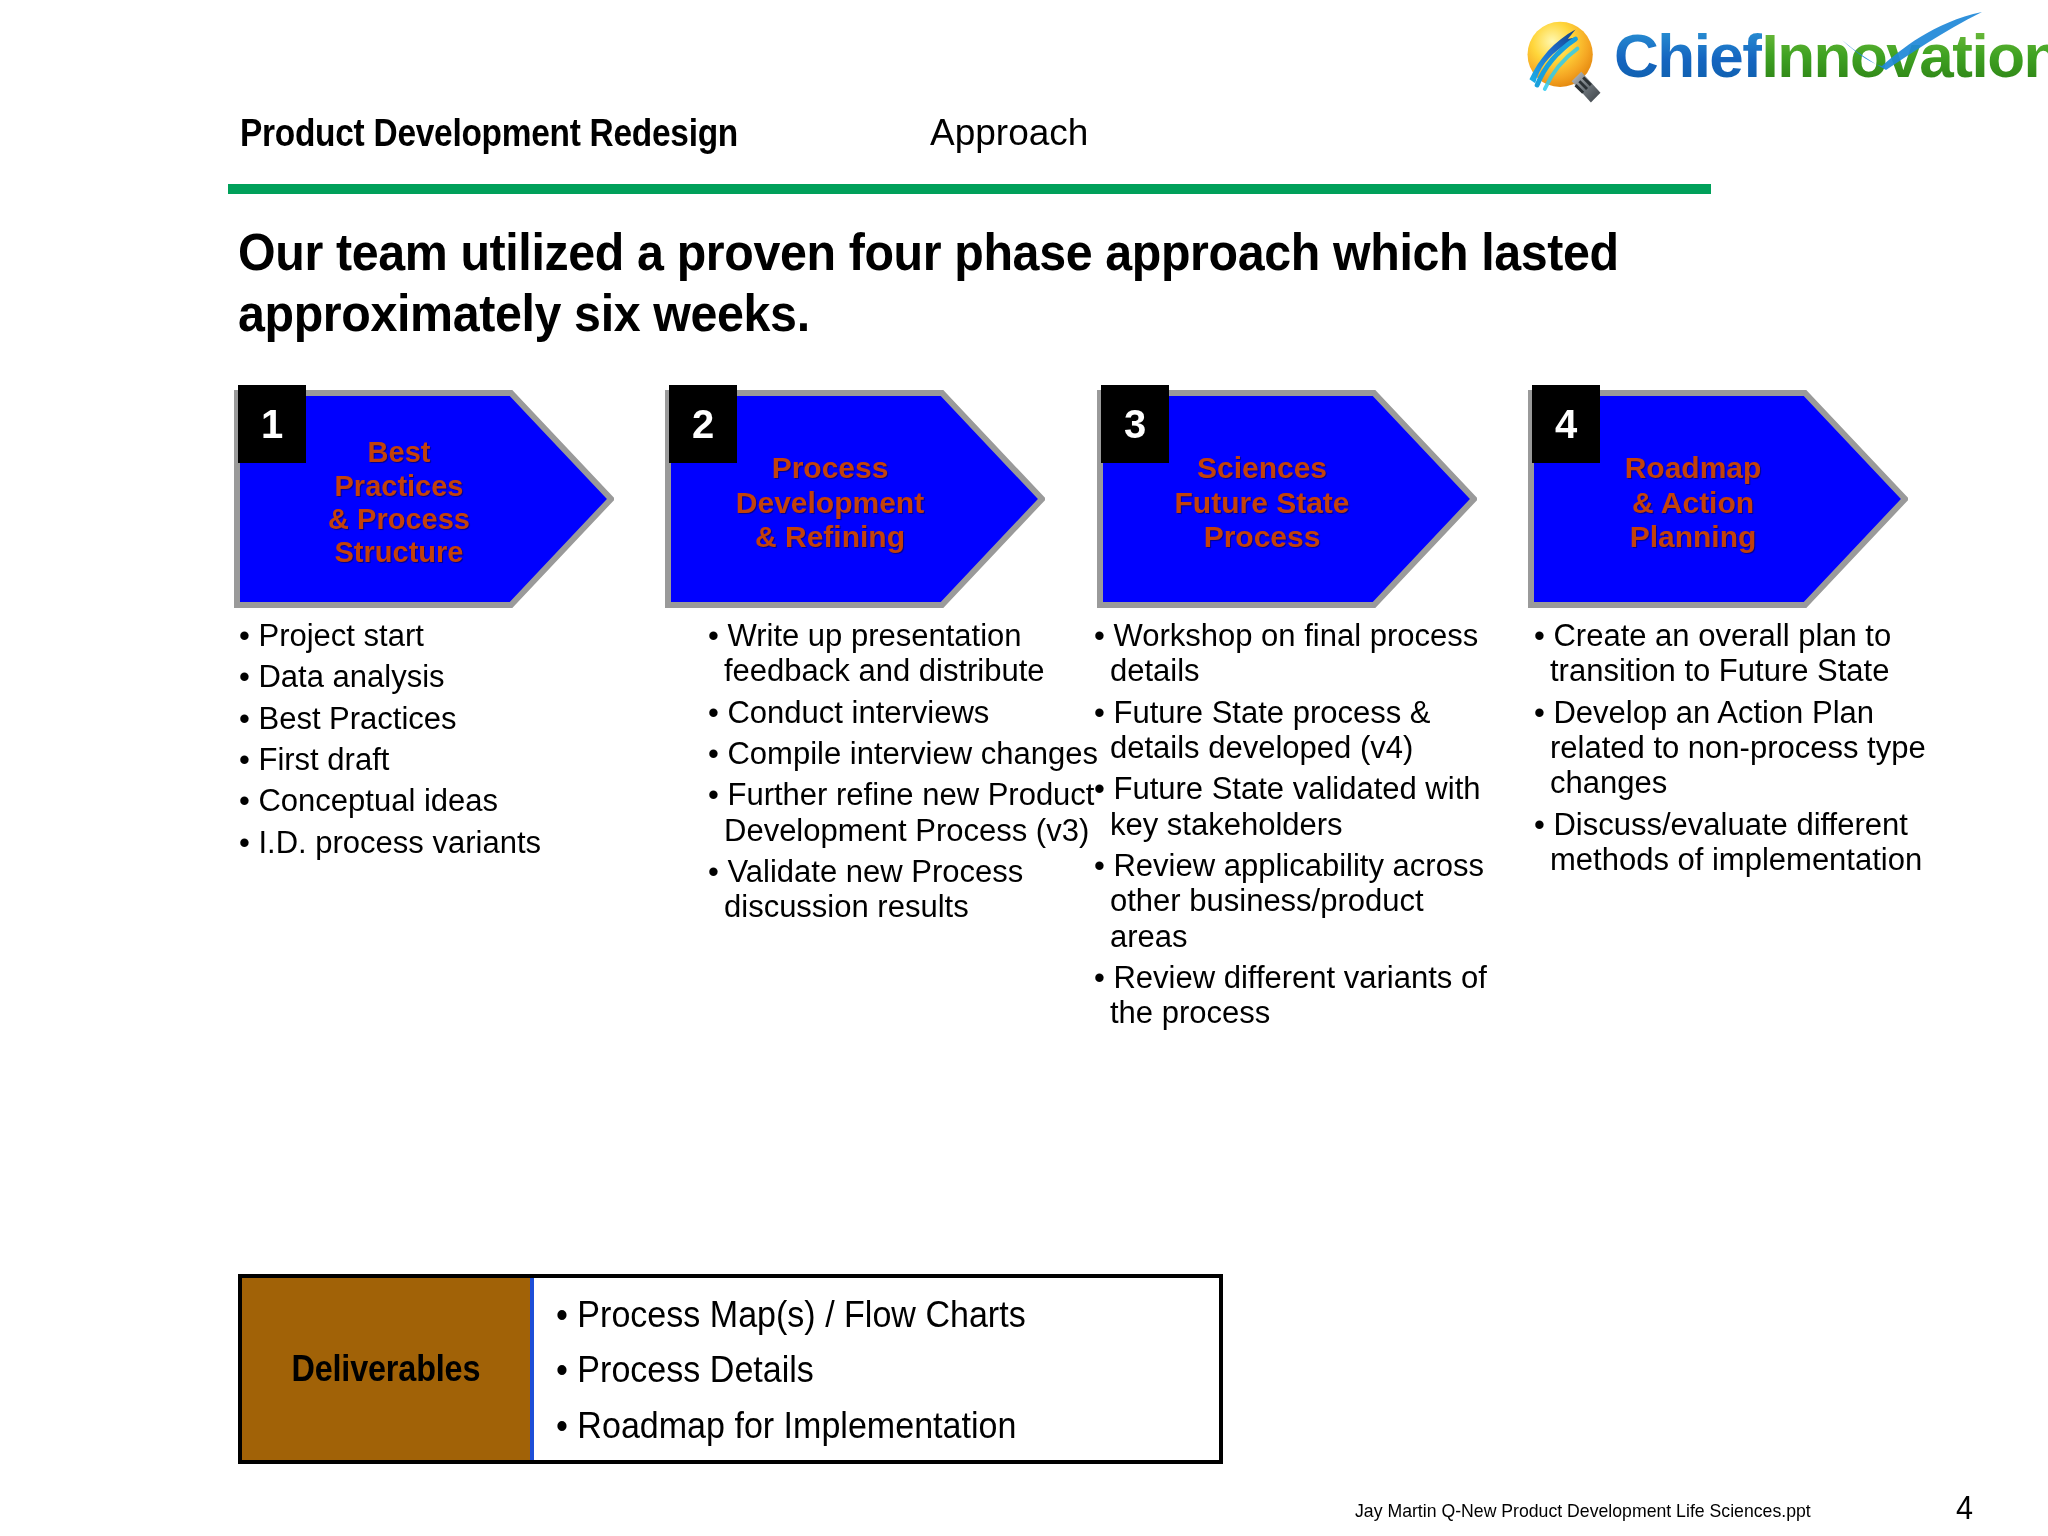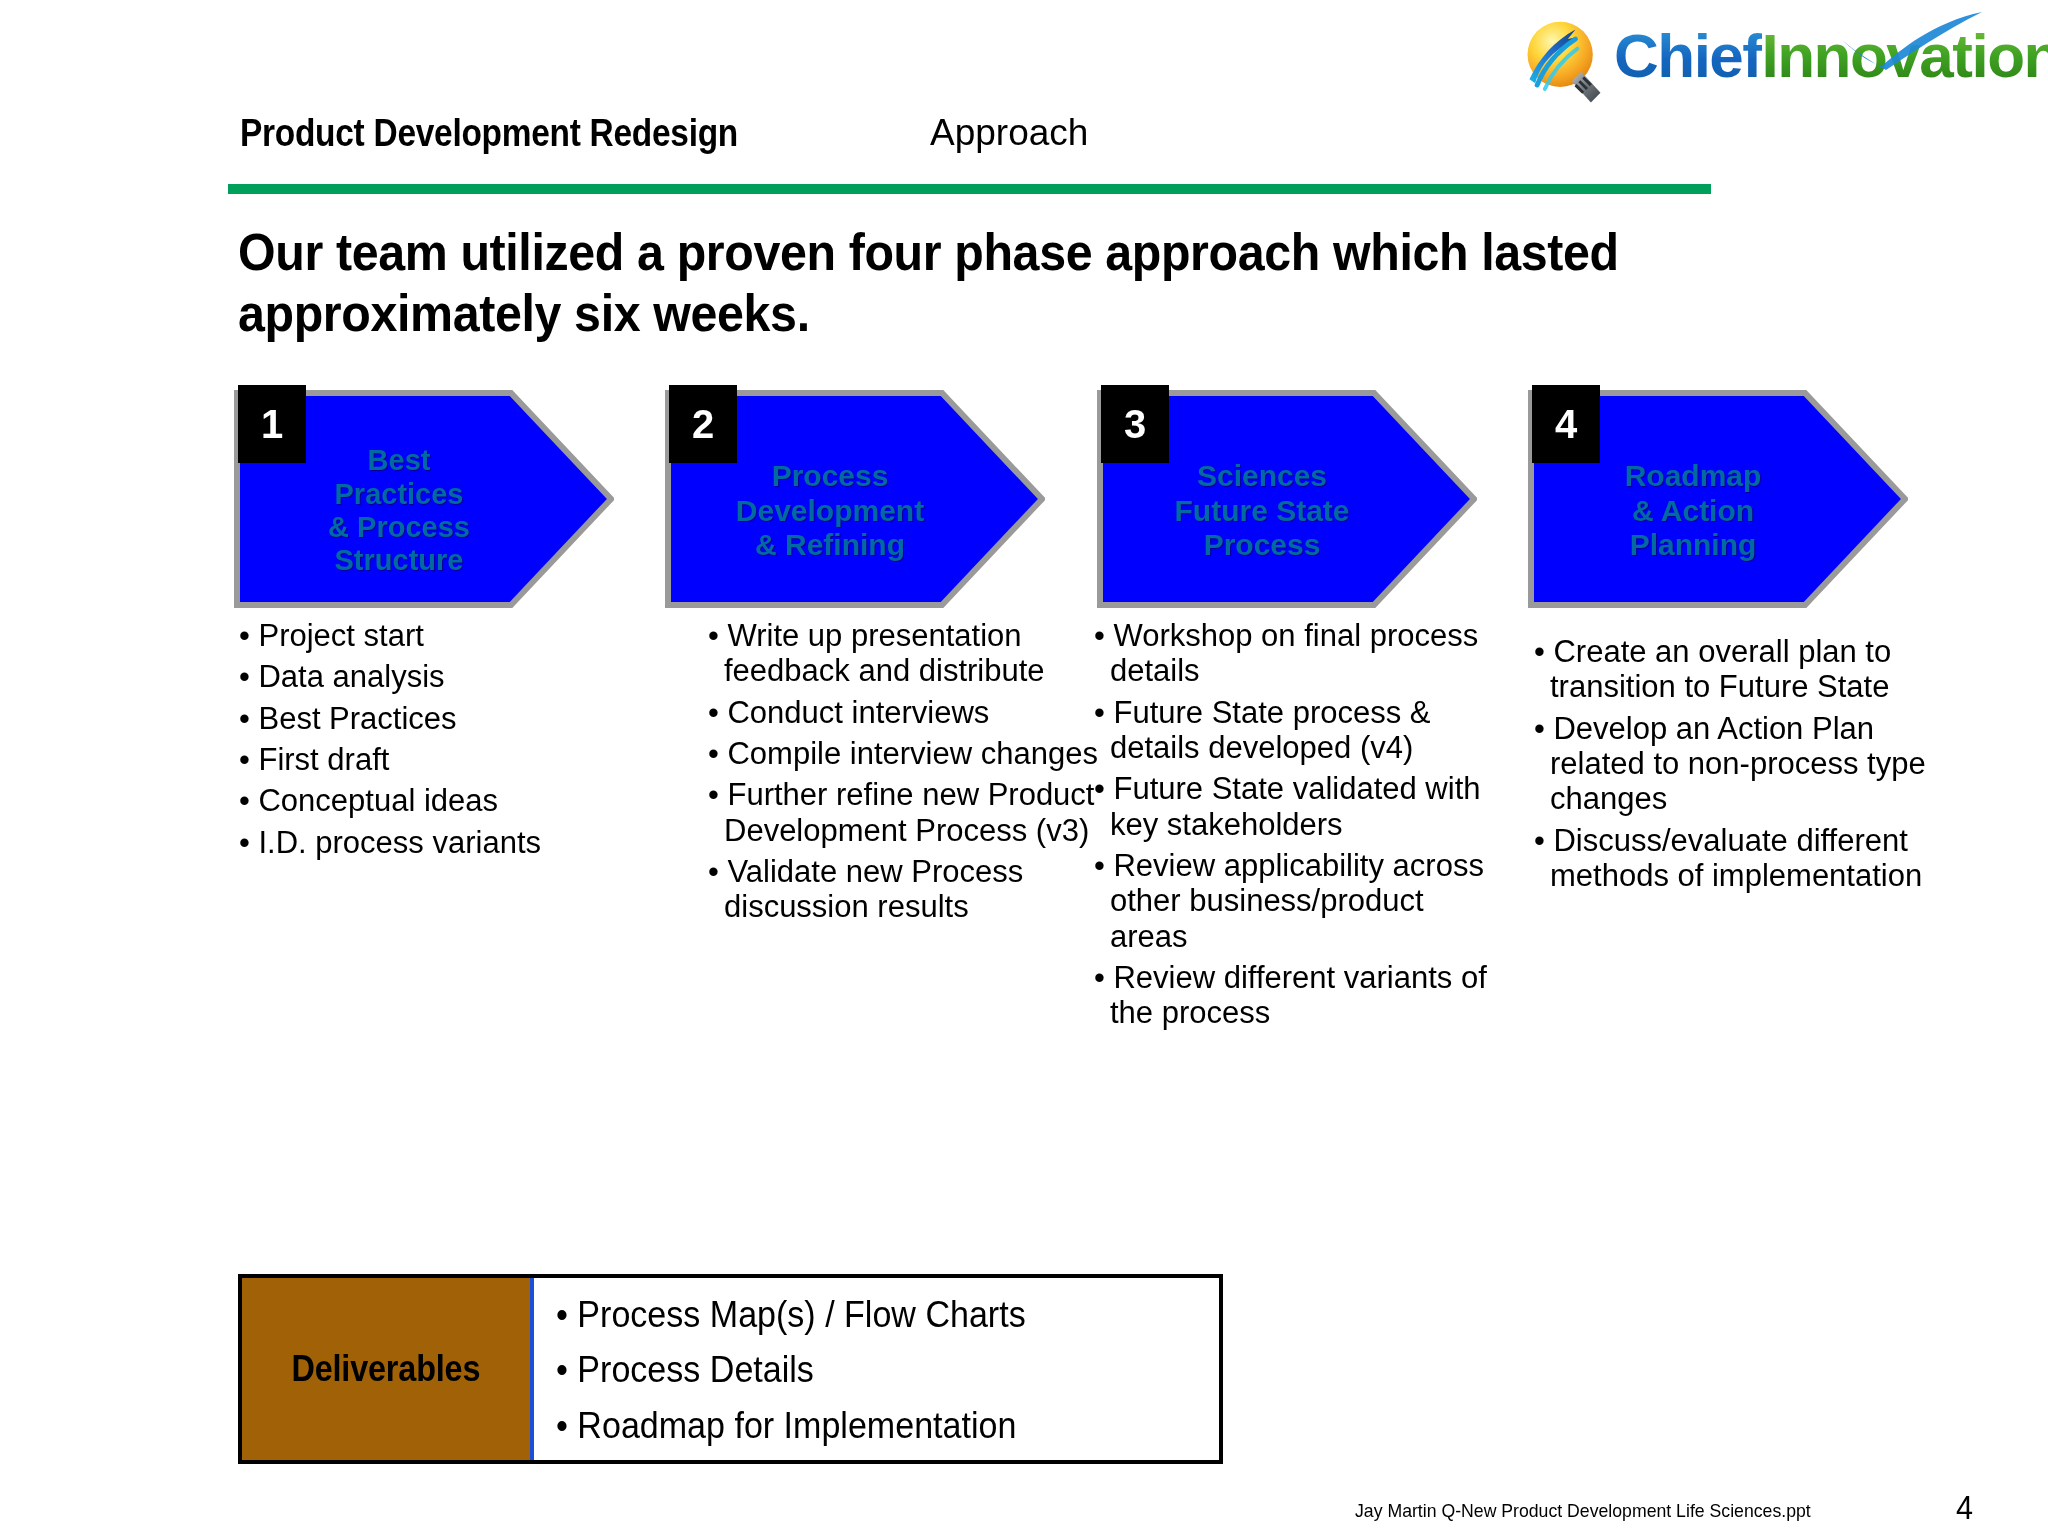--- a/index.html
+++ b/index.html
@@ -133,28 +133,28 @@
   }
   .arrow-shape {
     position: absolute;
     left: 0; top: 0;
     width: 380px;
     height: 218px;
   }
   .arrow-label {
     position: absolute;
     left: 36px;
-    top: 12px;
+    top: 4px;
     width: 258px;
     height: 218px;
     display: flex;
     flex-direction: column;
     align-items: center;
     justify-content: center;
-    color: #0369a1;
+    color: #c2410c;
     font-size: 30px;
     font-weight: bold;
     line-height: 1.15;
     text-align: center;
     text-shadow: 1px 1px 1px rgba(0,0,0,0.45);
     pointer-events: none;
   }
   .arrow-label.four-line { font-size: 29px; }
   .arrow-label span { display: block; }
 
@@ -177,21 +177,21 @@
   .bullets {
     position: absolute;
     top: 228px;
     width: 400px;
     font-size: 31px;
     line-height: 1.14;
   }
   .phase-col.c1 .bullets { left: -9px; width: 395px; }
   .phase-col.c2 .bullets { left: -1px; width: 400px; margin-left: 44px; }
   .phase-col.c3 .bullets { left: -3px; width: 400px; }
-  .phase-col.c4 .bullets { left: 6px; width: 400px; margin-top: 16px; }
+  .phase-col.c4 .bullets { left: 6px; width: 400px; }
 
   .bullet-item {
     margin-bottom: 6px;
     text-indent: -16px;
     padding-left: 16px;
   }
   .phase-col.c1 .bullet-item { padding-left: 30px; text-indent: -16px; }
 
   
   #deliverables {

